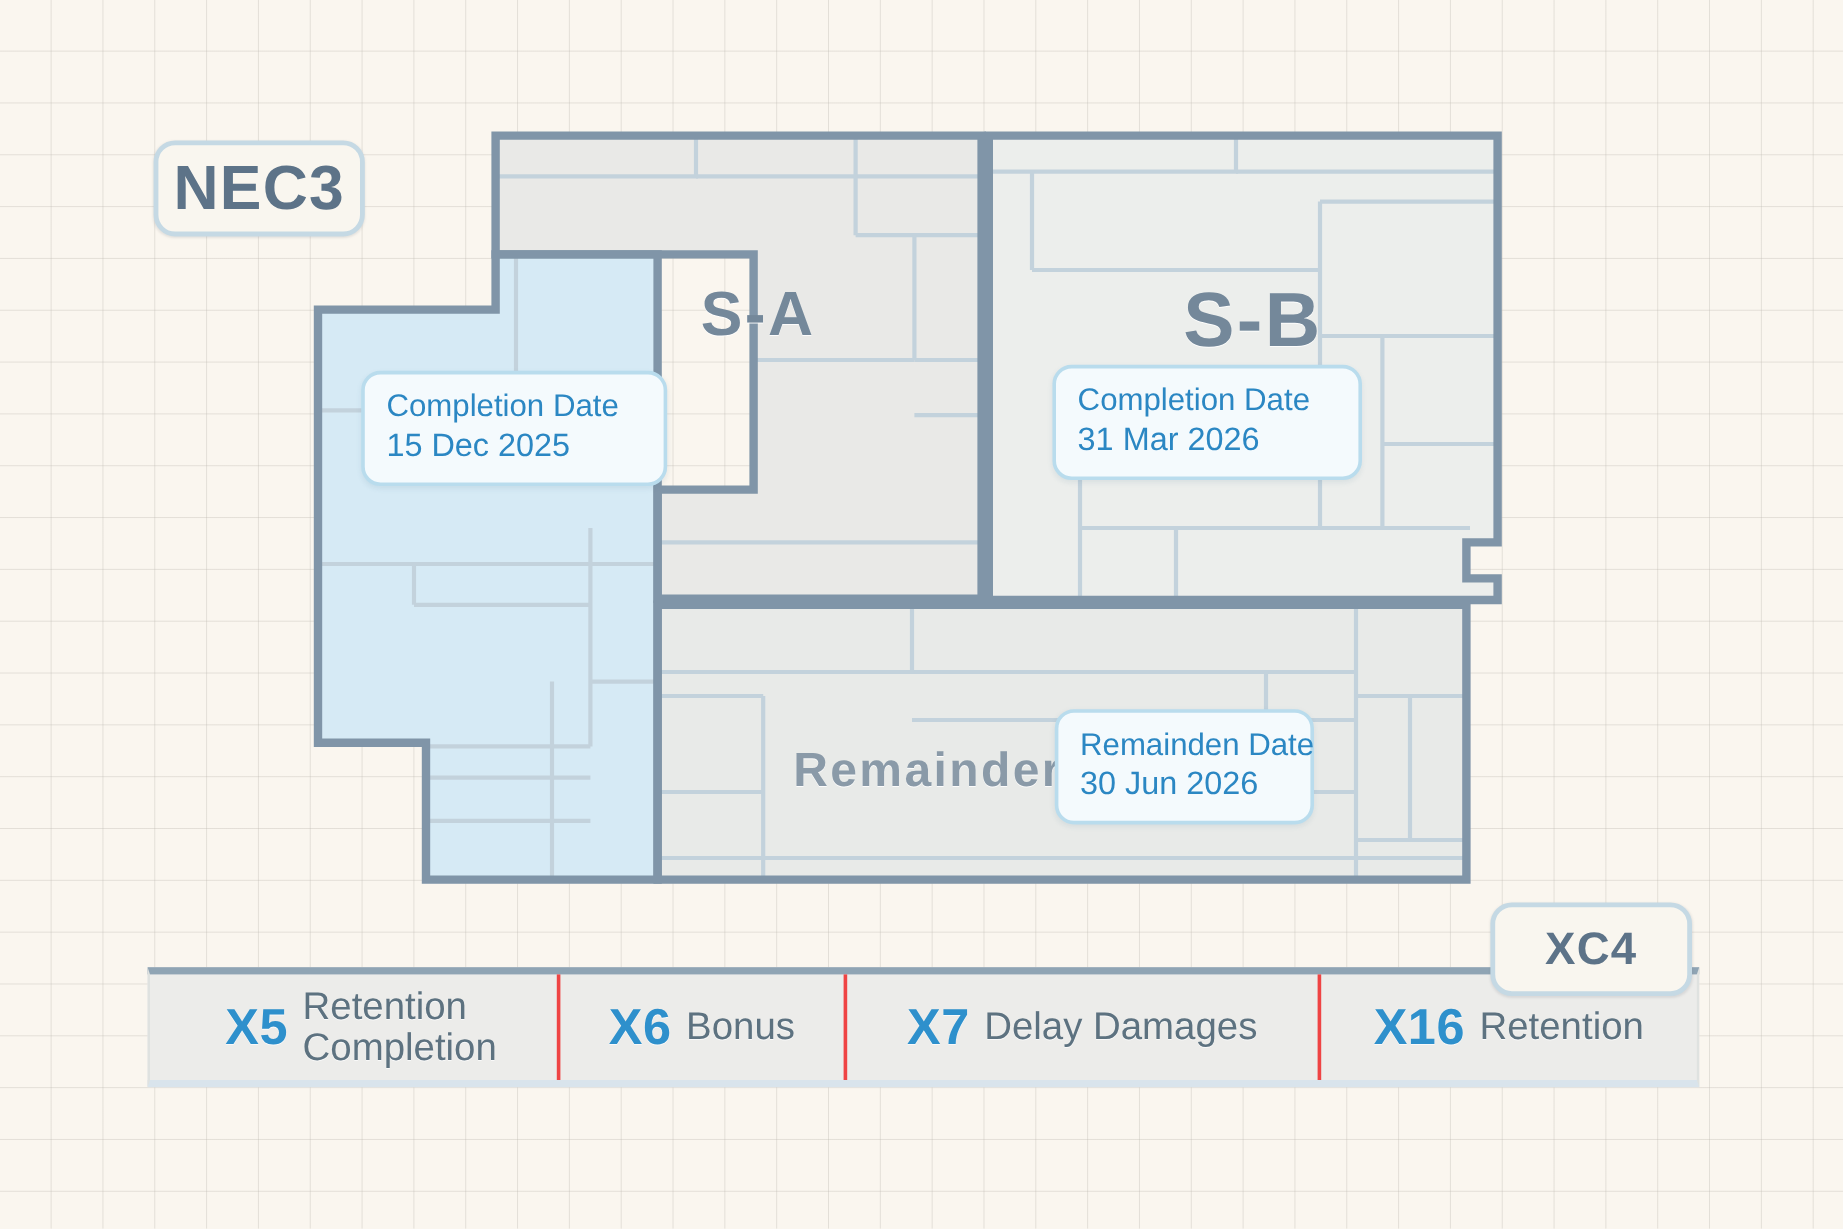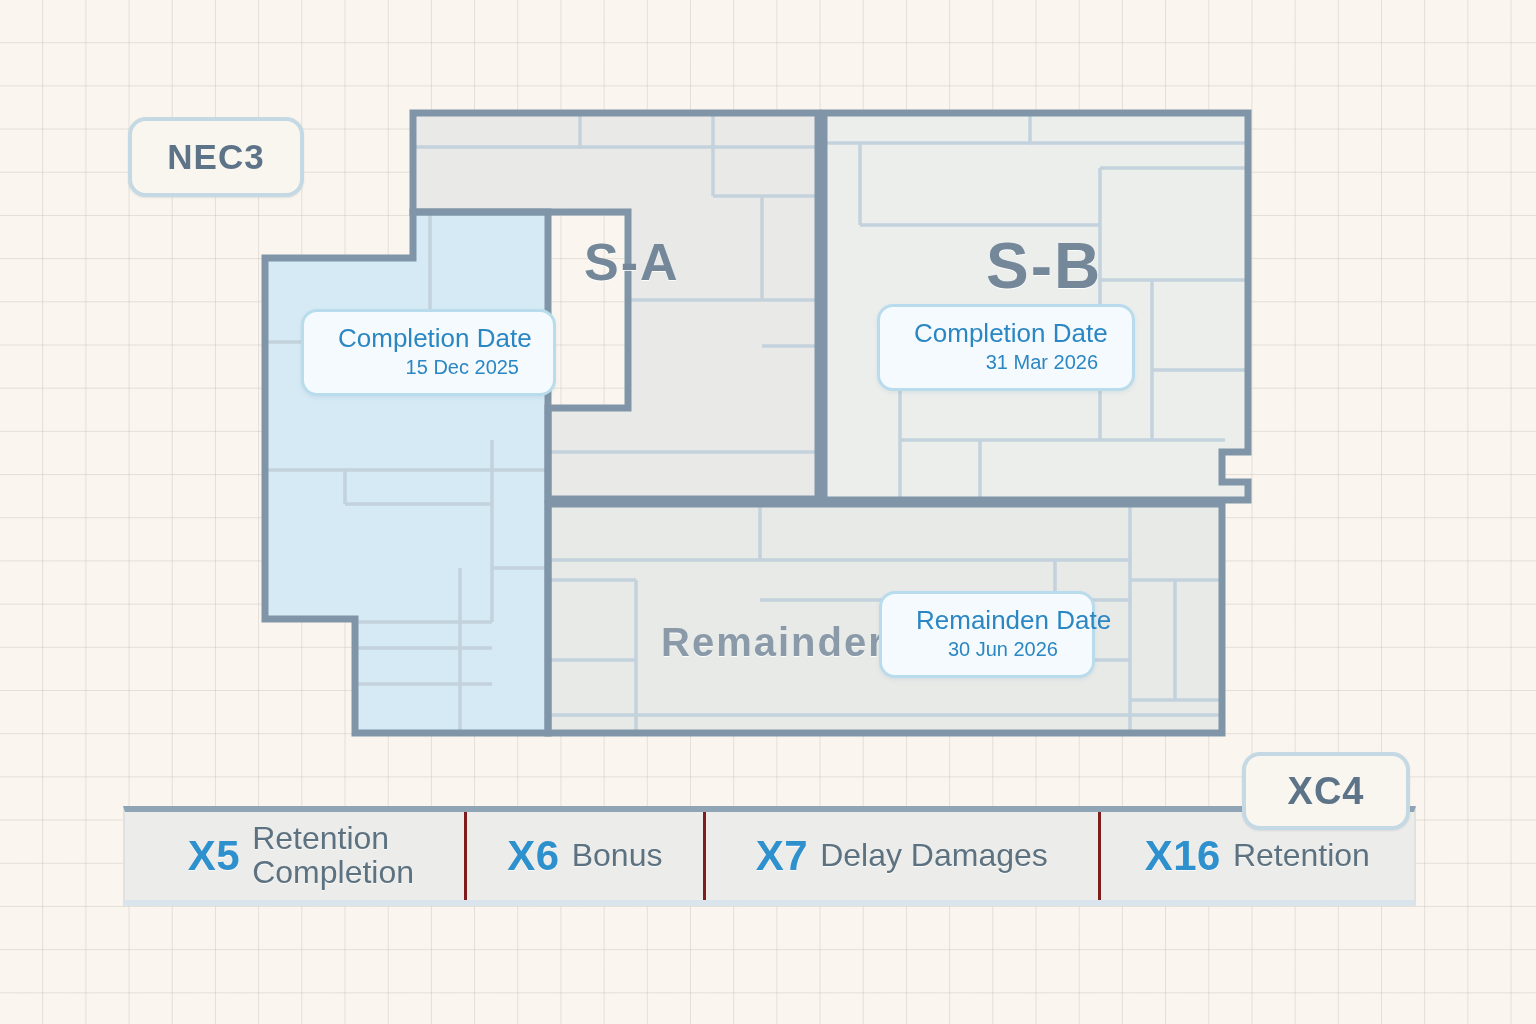--- a/index.html
+++ b/index.html
@@ -47,21 +47,21 @@
     color: #5d7388;
     font-weight: bold;
     letter-spacing: 1px;
     box-shadow: 0 1px 2px rgba(120,130,140,0.18);
   }
   #badge-nec3 {
     left: 128px;
     top: 117px;
     width: 168px;
     height: 72px;
-    font-size: 35px;
+    font-size: 52px;
   }
   #badge-xc4 {
     left: 1242px;
     top: 736px;
     width: 160px;
     height: 70px;
     font-size: 38px;
     z-index: 40;
     margin-top: 16px;
   }
@@ -79,35 +79,35 @@
   #label-sb { left: 986px; top: 229px; font-size: 64px; }
   #label-remainder { left: 661px; top: 620px; font-size: 40px; color: #8a9aa8; }
 
   
   .date-card {
     position: absolute;
     box-sizing: border-box;
     background: #f4fafd;
     border: 3px solid #b9dced;
     border-radius: 16px;
-    padding: 12px 34px 14px;
-    text-align: right;
+    padding: 12px 18px 14px;
+    text-align: left;
     color: #2b87c3;
     box-shadow: 0 2px 4px rgba(90,130,160,0.12);
     z-index: 30;
   }
   .date-card .dc-title {
     display: block;
     font-size: 26px;
     line-height: 1.12;
     white-space: nowrap;
   }
   .date-card .dc-value {
     display: block;
-    font-size: 20px;
+    font-size: 27px;
     line-height: 1.2;
     margin-top: 2px;
     white-space: nowrap;
   }
   #card-sa { left: 301px; top: 309px; width: 255px; }
   #card-sb { left: 877px; top: 304px; width: 258px; }
   #card-rem { left: 879px; top: 591px; width: 216px; }
 
   
   #legend {
@@ -130,21 +130,21 @@
   .legend-item {
     flex: 1 1 auto;
     display: flex;
     align-items: center;
     justify-content: center;
     gap: 12px;
     height: 100%;
     padding: 0 10px;
     box-sizing: border-box;
   }
-  .legend-item + .legend-item { border-left: 3px solid #7f1d1d; }
+  .legend-item + .legend-item { border-left: 3px solid #ef4444; }
   .legend-code {
     color: #2e90cc;
     font-size: 42px;
     font-weight: bold;
     letter-spacing: 0.5px;
     text-shadow: 0 1px 0 rgba(255,255,255,0.7);
     white-space: nowrap;
   }
   .legend-label {
     color: #5d7280;

